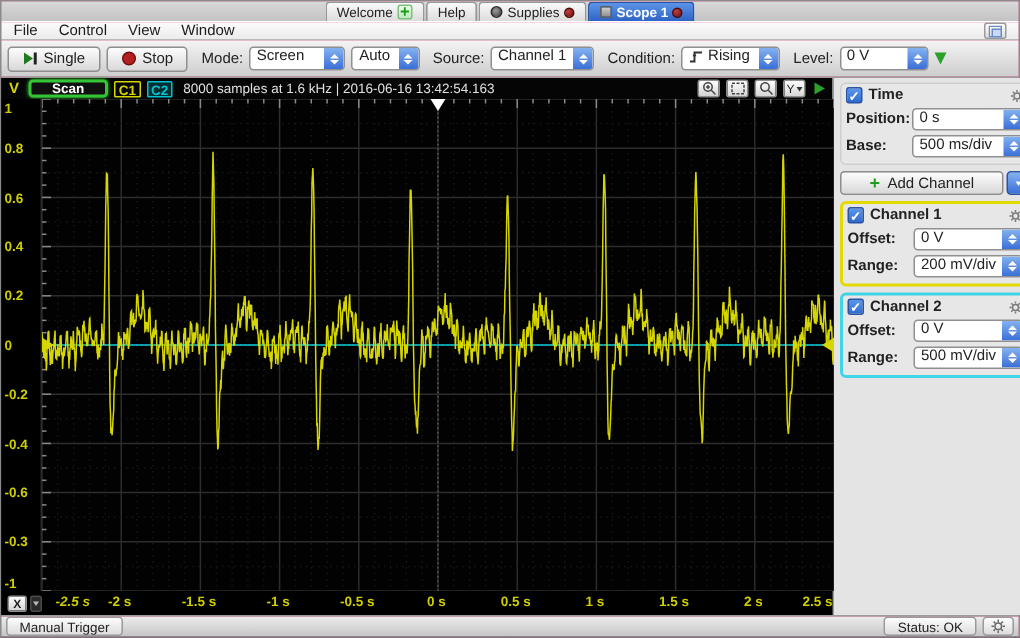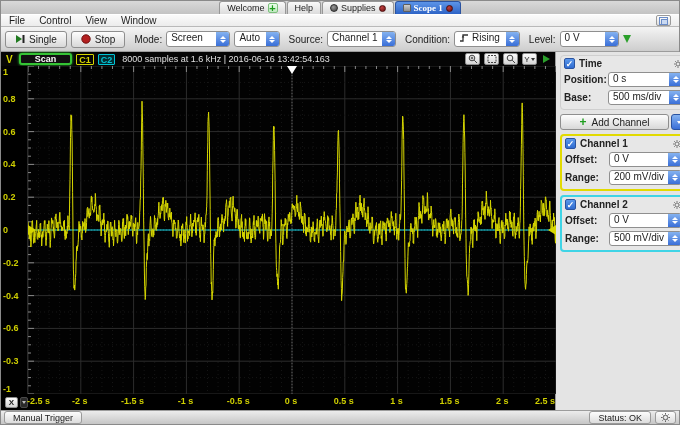--- a/index.html
+++ b/index.html
@@ -4,21 +4,21 @@
 <style>
   * { margin:0; padding:0; box-sizing:border-box; }
   html,body { width:680px; height:425px; overflow:hidden;
     font-family:"Liberation Sans", sans-serif; background:#cfcfcf; }
   .app { width:680px; height:425px; border:1px solid #8a8a8a; display:flex; flex-direction:column; background:#ec4899; }
 
   
   .tabbar { height:14px; background:linear-gradient(#d9d9d9,#c3c3c3); display:flex; justify-content:center; align-items:flex-end; gap:1px; }
   .tab { height:13px; display:flex; align-items:center; gap:3px; padding:0 7px; font-size:9px; color:#222;
     background:linear-gradient(#fafafa,#dcdcdc); border:1px solid #979797; border-bottom:none; border-radius:3px 3px 0 0; }
-  .tab.active { background:linear-gradient(#5c94e8,#2e64c6); color:#fff; font-weight:bold; border-color:#2a53a0;font-family:Liberation Serif, serif; }
+  .tab.active { background:linear-gradient(#5c94e8,#2e64c6); color:#fff; font-weight:bold; border-color:#2a53a0; }
   .closedot { width:7px; height:7px; border-radius:50%; background:radial-gradient(circle at 35% 30%, #c04040, #6e1212); border:1px solid #4d0c0c; }
   .plus { color:#1e9e1e; font-weight:bold; font-size:11px; line-height:9px; background:linear-gradient(#eaffea,#bfe8bf); border:1px solid #7cbf7c; border-radius:2px; width:10px; height:10px; text-align:center; }
   .supico { width:8px; height:8px; border-radius:50%; background:radial-gradient(circle at 40% 35%, #9a9a9a, #3c3c3c); border:1px solid #2d2d2d; }
   .scopico { width:8px; height:8px; background:linear-gradient(#cfcfcf,#8f8f8f); border:1px solid #5f5f5f; border-radius:1px; }
 
   
   .menubar { height:13px; background:linear-gradient(#fbfbfb,#ececec); border-top:1px solid #fff; border-bottom:1px solid #b9b9b9; display:flex; align-items:center; padding:0 8px; gap:14px; font-size:10px; color:#1c1c1c; }
   .menubar .sp { flex:1; }
   .miniwin { width:15px; height:11px; border:1px solid #9a9a9a; border-radius:2px; background:linear-gradient(#fff,#ddd); display:flex; align-items:center; justify-content:center; }
 
@@ -406,21 +406,21 @@
             </svg>
         </div>
       </div>
 
       <div class="xaxis">
         <span class="xbtn">X</span>
         <span class="xbtnarrow">
             <span class="tinydn"></span>
           </span>
         <div id="xlabels">
-            <span class="xlab" style="left: 26px; transform: none;">-2.5 s</span>
+            <span class="xlab" style="left: 36px; transform: none; font-style: italic;">-2.5 s</span>
             <span class="xlab" style="left: 78.8px;">-2 s</span>
             <span class="xlab" style="left: 131.6px;">-1.5 s</span>
             <span class="xlab" style="left: 184.4px;">-1 s</span>
             <span class="xlab" style="left: 237.2px;">-0.5 s</span>
             <span class="xlab" style="left: 290px;">0 s</span>
             <span class="xlab" style="left: 342.8px;">0.5 s</span>
             <span class="xlab" style="left: 395.6px;">1 s</span>
             <span class="xlab" style="left: 448.4px;">1.5 s</span>
             <span class="xlab" style="left: 501.2px;">2 s</span>
             <span class="xlab" style="left: 554px; transform: translateX(-100%);">2.5 s</span>

